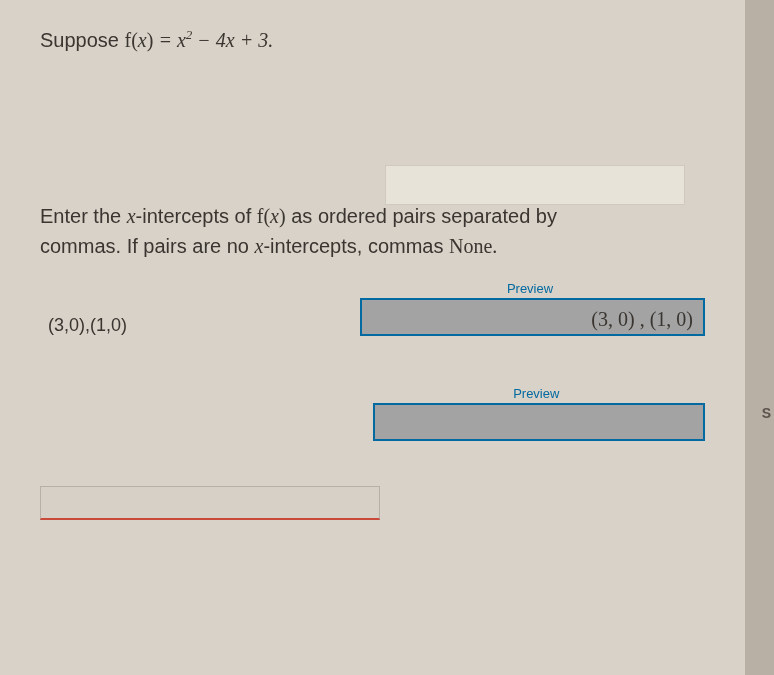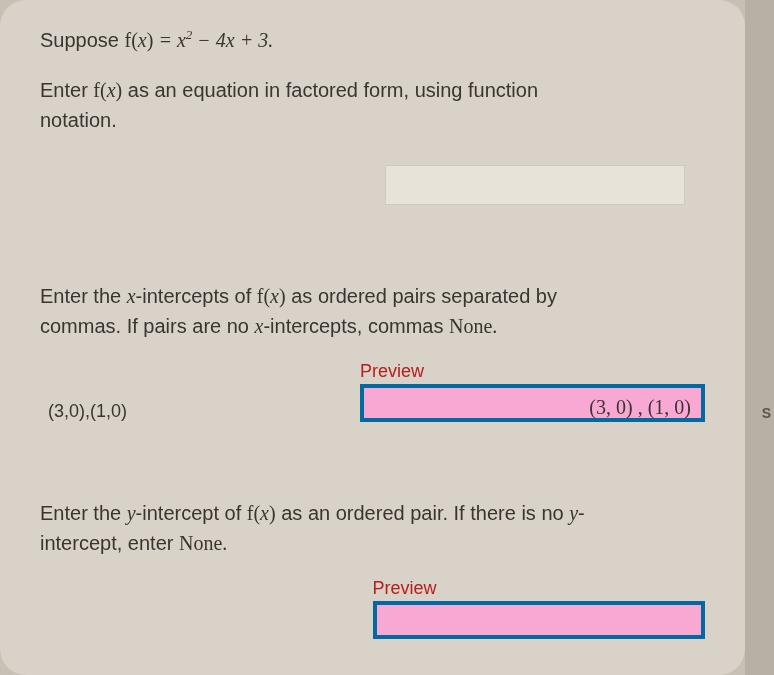--- a/index.html
+++ b/index.html
@@ -12,21 +12,20 @@
       position: relative;
     }
     .page {
       background: #d8d2c8;
       margin: 0;
       padding: 25px 40px 0 40px;
       width: 745px;
       height: 675px;
       position: relative;
       color: #4a4540;
-      border-radius: 26px;
     }
     .right-strip {
       position: absolute;
       right: 0;
       top: 0;
       width: 29px;
       height: 675px;
       background: #b8afa5;
     }
     .right-letters {
@@ -58,29 +57,29 @@
       font-size: 18px;
       color: #3a3530;
       font-family: Arial, sans-serif;
       margin-left: 8px;
     }
     .preview-box {
       position: relative;
       width: 345px;
     }
     .preview-label {
-      text-align: left;
-      font-size: 18px;
-      color: #b91c1c;
+      text-align: center;
+      font-size: 13px;
+      color: #0369a1;
       margin-bottom: 2px;
       padding-right: 5px;
     }
     .preview-value {
-      background: #f9a8d4;
-      border: 4px solid #0369a1;
+      background: #a3a3a3;
+      border: 2px solid #0369a1;
       height: 38px;
       font-family: 'Times New Roman', serif;
       font-size: 20px;
       color: #3a3530;
       text-align: right;
       padding: 6px 10px;
       line-height: 26px;
     }
     .input-area {
       margin-top: 45px;
@@ -106,48 +105,40 @@
   </style>
 </head>
 <body>
 
 <div class="page">
 
   <div class="question-text">
     <span>Suppose </span><span class="math"><span class="math-paren">f(</span>x<span class="math-paren">)</span> = x<sup style="font-size:13px">2</sup> − 4x + 3.</span>
   </div>
 
-  <div class="question-text">
-    <span>Enter </span><span class="math"><span class="math-paren">f(</span>x<span class="math-paren">)</span></span><span> as an equation in factored form, using function</span><br>
-    <span>notation.</span>
-  </div>
 
   <div class="blank-answer-box"></div>
 
   <div style="height:80px"></div>
 
   <div class="question-text question-section">
     <span>Enter the </span><span class="math">x</span><span>-intercepts of </span><span class="math"><span class="math-paren">f(</span>x<span class="math-paren">)</span></span><span> as ordered pairs separated by</span><br>
     <span>commas. If pairs are no </span><span class="math">x</span><span>-intercepts, commas </span><span style="font-family:'Times New Roman',serif">None.</span>
   </div>
 
   <div class="input-row">
     <div class="answer-left">(3,0),(1,0)</div>
     <div class="preview-box">
       <div class="preview-label">Preview</div>
       <div class="preview-value">(3, 0) , (1, 0)</div>
     </div>
   </div>
 
   <div class="divider-space"></div>
 
-  <div class="question-text question-section">
-    <span>Enter the </span><span class="math">y</span><span>-intercept of </span><span class="math"><span class="math-paren">f(</span>x<span class="math-paren">)</span></span><span> as an ordered pair. If there is no </span><span class="math">y</span><span>-</span><br>
-    <span>intercept, enter </span><span style="font-family:'Times New Roman',serif">None.</span>
-  </div>
 
   <div class="input-row" style="align-items:flex-start">
     <div style="width:345px"></div>
     <div class="preview-box">
       <div class="preview-label">Preview</div>
       <div class="preview-value"></div>
     </div>
   </div>
 
   <div class="input-area">

